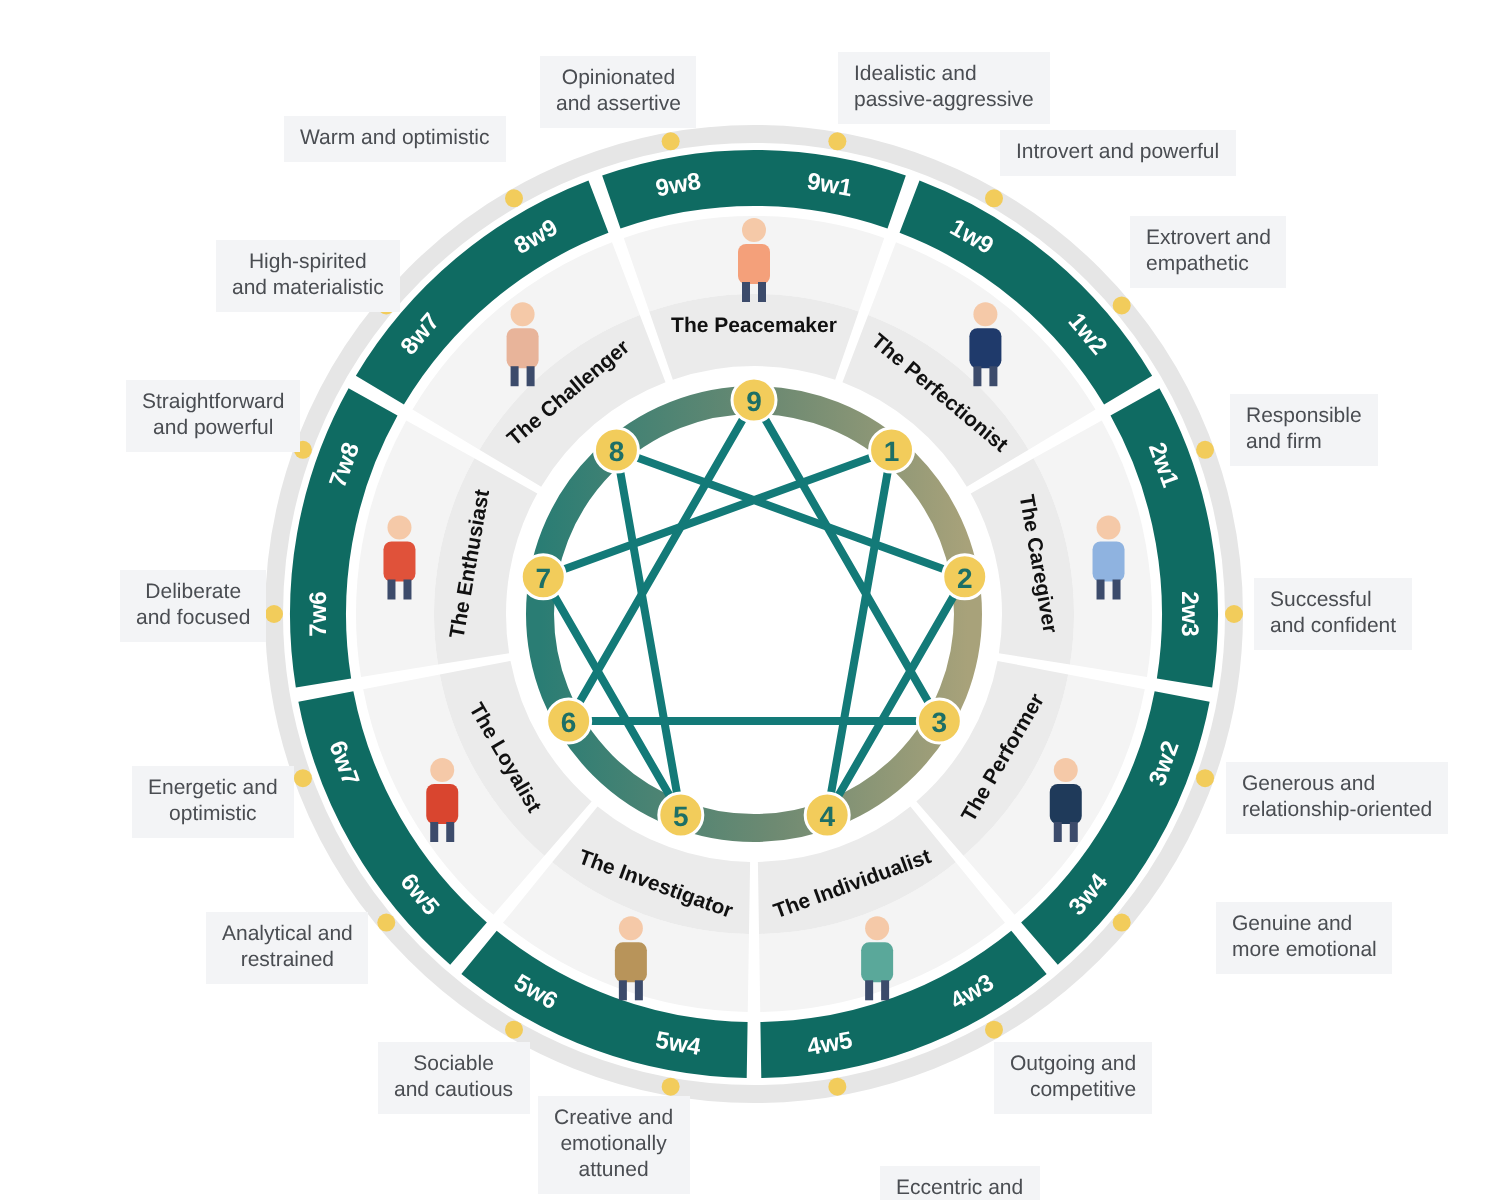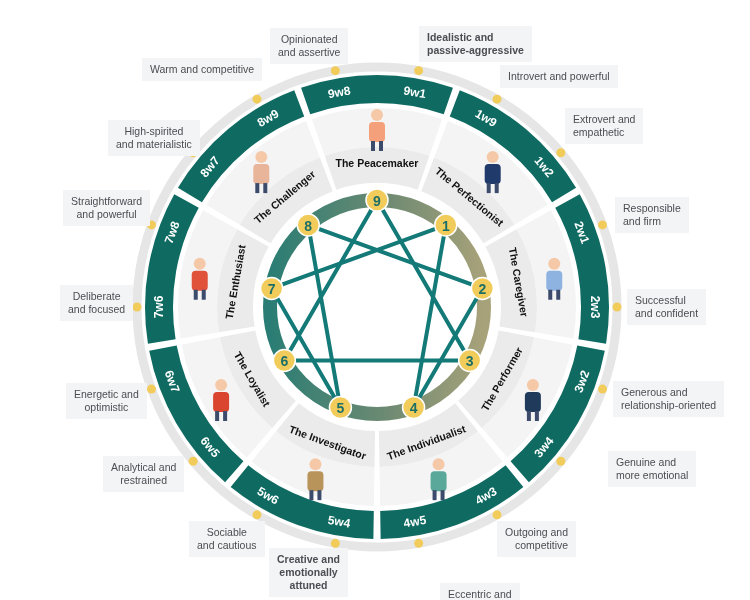--- a/index.html
+++ b/index.html
@@ -206,30 +206,30 @@
       </g>
       <g>
         <circle cx="377" cy="200" r="11" fill="#f2cc5b" stroke="#ffffff" stroke-width="1.5"></circle>
         <text x="377" y="200.5" text-anchor="middle" dominant-baseline="central" class="num-text">9</text>
       </g>
     </g>
 </svg>
 
 <div id="traits">
     <div class="trait right" style="left: 270px; top: 28px;">Opinionated<br>and assertive</div>
-    <div class="trait" style="left: 419px; top: 26px; font-weight: bold;">Idealistic and<br>passive-aggressive</div>
+    <div class="trait" style="left: 419px; top: 26px;">Idealistic and<br>passive-aggressive</div>
     <div class="trait" style="left: 500px; top: 65px;">Introvert and powerful</div>
     <div class="trait" style="left: 565px; top: 108px;">Extrovert and<br>empathetic</div>
     <div class="trait" style="left: 615px; top: 197px;">Responsible<br>and firm</div>
     <div class="trait" style="left: 627px; top: 289px;">Successful<br>and confident</div>
     <div class="trait" style="left: 613px; top: 381px;">Generous and<br>relationship-oriented</div>
     <div class="trait" style="left: 578px; top: 451px; margin-left: 30px;">Genuine and<br>more emotional</div>
     <div class="trait" style="left: 497px; top: 521px; text-align: right;">Outgoing and<br>competitive</div>
     <div class="trait" style="left: 440px; top: 548px; margin-top: 35px;">Eccentric and<br>perceptive</div>
-    <div class="trait right" style="left: 269px; top: 548px; font-weight: bold;">Creative and<br>emotionally<br>attuned</div>
+    <div class="trait right" style="left: 269px; top: 548px;">Creative and<br>emotionally<br>attuned</div>
     <div class="trait right" style="left: 189px; top: 521px;">Sociable<br>and cautious</div>
     <div class="trait right" style="left: 103px; top: 456px;">Analytical and<br>restrained</div>
     <div class="trait right" style="left: 66px; top: 383px;">Energetic and<br>optimistic</div>
     <div class="trait right" style="left: 60px; top: 285px;">Deliberate<br>and focused</div>
     <div class="trait right" style="left: 63px; top: 190px;">Straightforward<br>and powerful</div>
     <div class="trait right" style="left: 108px; top: 120px;">High-spirited<br>and materialistic</div>
-    <div class="trait right" style="left: 142px; top: 58px;">Warm and competitive</div>
+    <div class="trait right" style="left: 142px; top: 58px;">Warm and optimistic</div>
   </div>
 
 </body></html>

